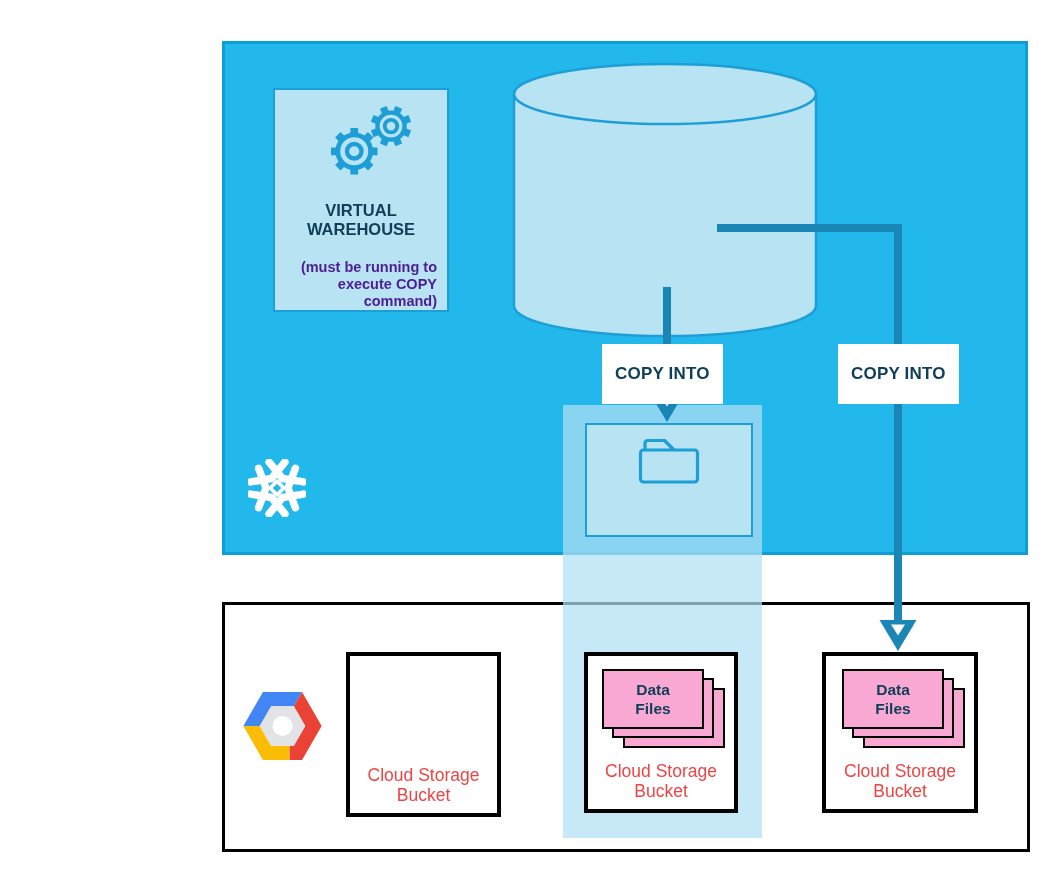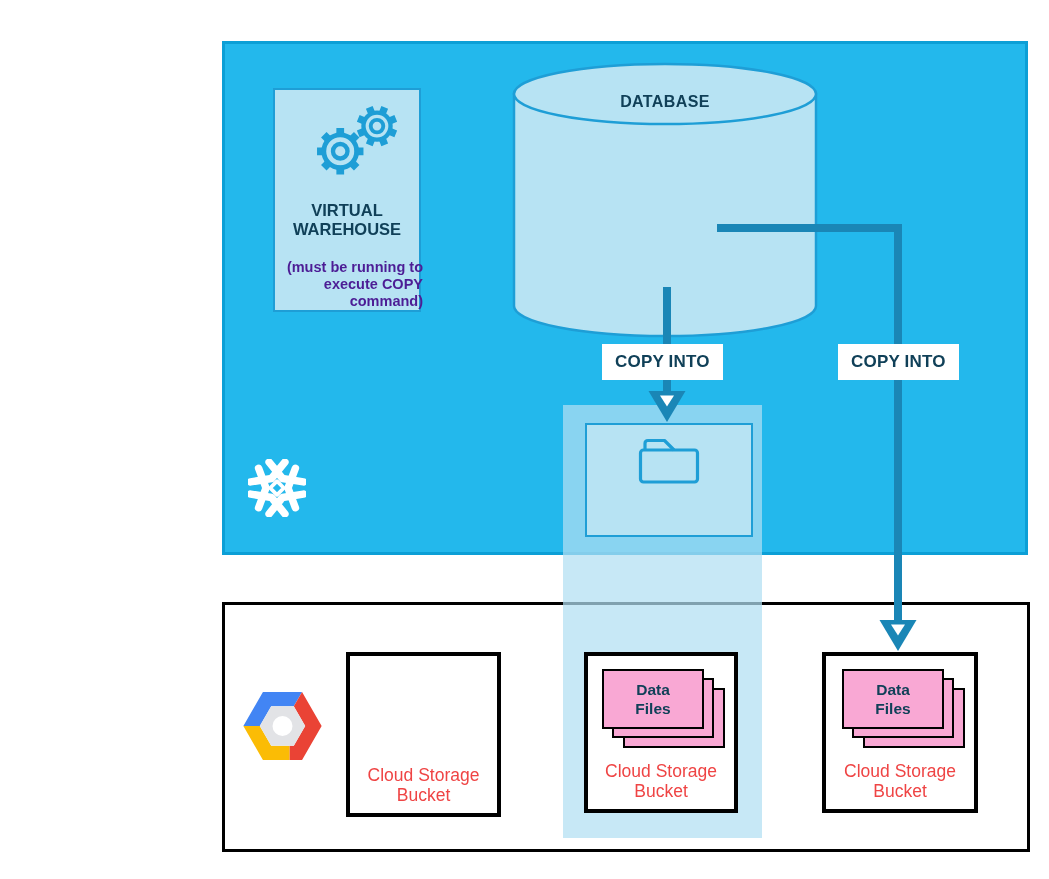--- a/index.html
+++ b/index.html
@@ -8,42 +8,42 @@
     font-family:"Liberation Sans", sans-serif;
   }
   .abs{position:absolute;box-sizing:border-box;}
 
   
   .sf-region{left:222px;top:41px;width:806px;height:514px;background:#23b8ec;border:3px solid #0c9fd6;z-index:1;}
   .gcp-region{left:222px;top:602px;width:808px;height:250px;background:#ffffff;border:3px solid #000;z-index:1;}
   .band{left:563px;top:405px;width:199px;height:433px;background:rgba(178,223,243,0.72);z-index:5;}
 
   
-  .vw-box{left:273px;top:88px;width:148px;height:224px;background:#b7e3f3;border:2px solid #1e9ed6;z-index:3;
+  .vw-box{left:273px;top:88px;width:176px;height:224px;background:#b7e3f3;border:2px solid #1e9ed6;z-index:3;
           display:flex;flex-direction:column;align-items:center;padding-top:10px;}
   .vw-title{margin-top:4px;width:140px;text-align:center;font-weight:bold;font-size:16.5px;line-height:1.15;color:#104058;}
   .vw-note{margin-top:20px;width:152px;text-align:right;font-weight:bold;font-size:14.5px;line-height:1.18;color:#4c1d95;}
 
   
   .cyl{left:512px;top:62px;width:306px;height:276px;z-index:3;}
   .cyl-label{position:absolute;left:0;top:31px;width:100%;text-align:center;font-weight:bold;font-size:16px;
              letter-spacing:.4px;color:#104058;z-index:4;}
   .table-icon{left:617px;top:163px;width:101px;height:126px;z-index:4;}
 
   
   .shaft{background:#1a86b6;z-index:6;}
   .shaft1{left:663px;top:287px;width:8px;height:105px;}
   .shaft2h{left:717px;top:224px;width:185px;height:8px;}
   .shaft2v{left:894px;top:224px;width:8px;height:397px;}
   .head{z-index:6;}
   .head1{left:648px;top:391px;}
   .head2{left:879px;top:620px;}
 
   .copy-label{position:absolute;background:#ffffff;color:#104058;font-weight:bold;font-size:17px;
-              padding:8px 13px;white-space:nowrap;z-index:7;letter-spacing:.2px;}
+              padding:20px 13px;white-space:nowrap;z-index:7;letter-spacing:.2px;}
   .copy1{left:602px;top:344px;}
   .copy2{left:838px;top:344px;}
 
   
   .stage-box{left:585px;top:423px;width:168px;height:114px;background:#b7e3f3;border:2.5px solid #1e9ed6;z-index:6;
              display:flex;flex-direction:column;align-items:center;padding-top:8px;}
   .stage-label{margin-top:3px;width:110px;text-align:center;font-weight:bold;font-size:15px;line-height:1.2;color:#104058;}
 
   .sf-logo{left:248px;top:459px;width:58px;height:58px;z-index:3;}
   .gcp-logo{left:239px;top:686px;width:87px;height:80px;z-index:3;}
@@ -92,21 +92,20 @@
     </svg>
     <div class="vw-title">VIRTUAL WAREHOUSE</div>
     <div class="vw-note">(must be running to execute COPY command)</div>
   </div>
 
   <div class="abs cyl">
     <svg width="306" height="276" viewBox="0 0 306 276">
       <path d="M2 32 L2 244 A151 30 0 0 0 304 244 L304 32 Z" fill="#b7e3f3" stroke="#1e9ed6" stroke-width="2.5"></path>
       <ellipse cx="153" cy="32" rx="151" ry="30" fill="#b7e3f3" stroke="#1e9ed6" stroke-width="2.5"></ellipse>
     </svg>
-    <div class="cyl-label">DATABASE</div>
   </div>
 
 
   <div class="abs shaft shaft1"></div>
   <div class="abs head head1">
     <svg width="38" height="32" viewBox="0 0 38 32">
       <polygon points="0.5,0 37.5,0 19,31" fill="#1a86b6"></polygon>
       <polygon points="12,4.5 26,4.5 19,15.5" fill="#ffffff"></polygon>
     </svg>
   </div>

